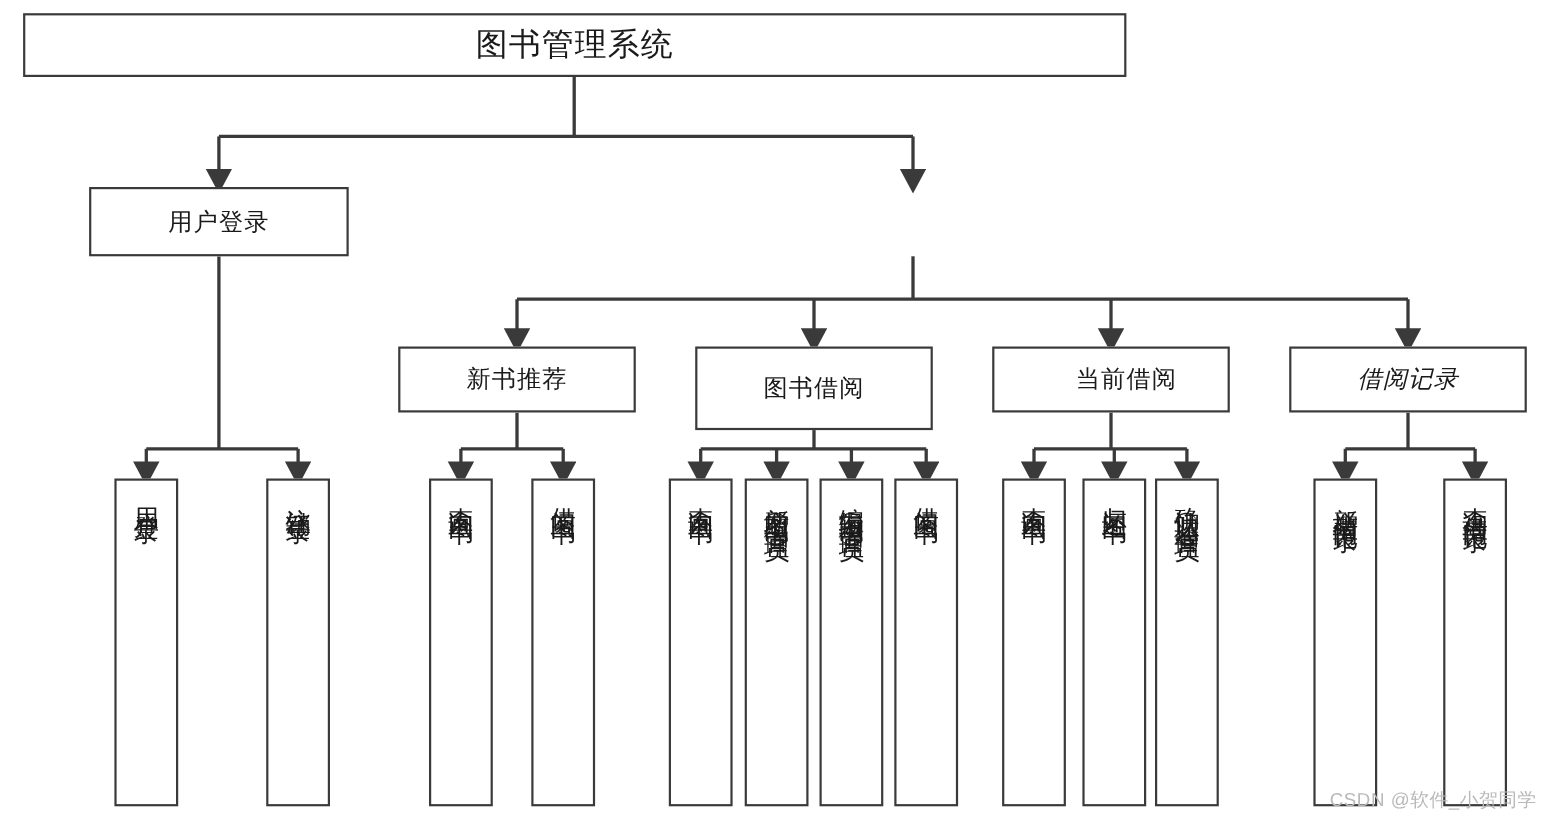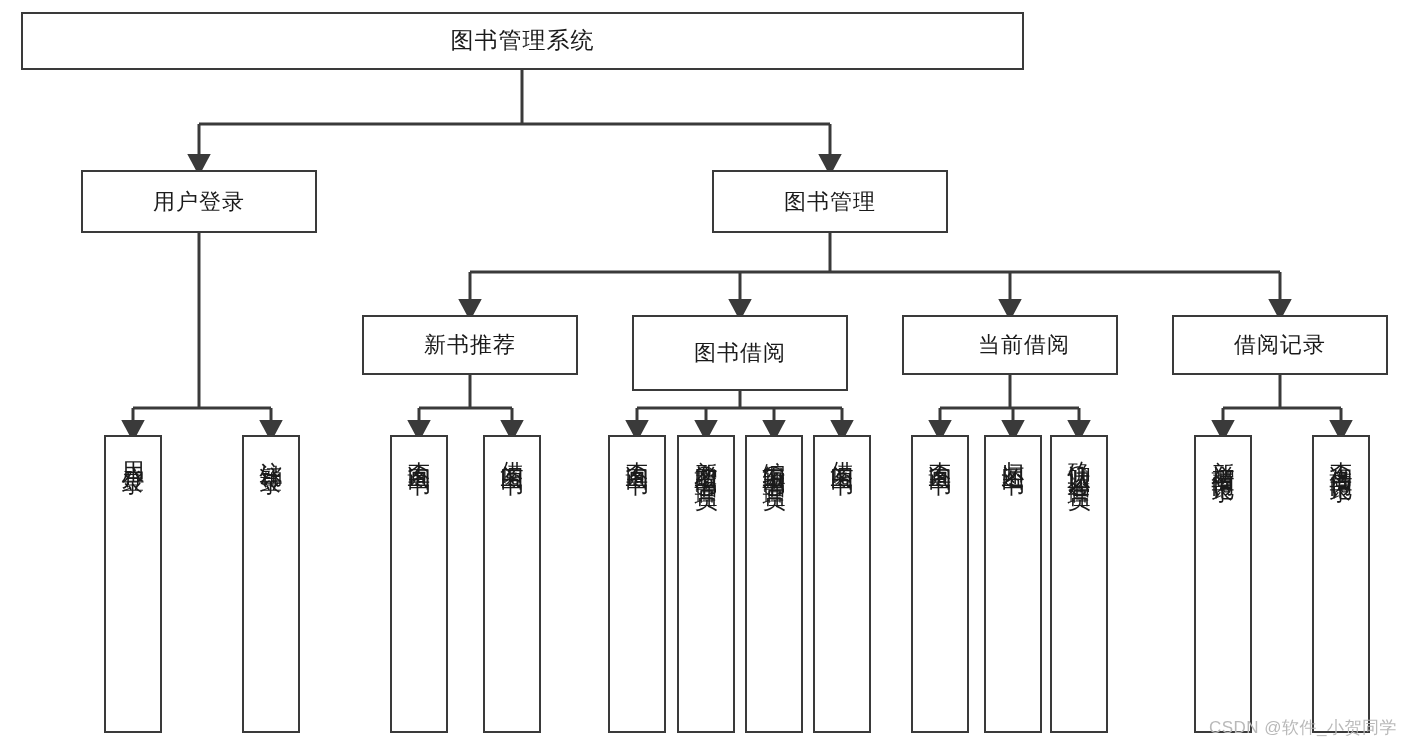--- a/index.html
+++ b/index.html
@@ -51,21 +51,21 @@
     align-items: flex-start;
     padding-top: 6px;
   }
   .node.vertical .label {
     writing-mode: vertical-rl;
     text-orientation: upright;
     font-size: 23px;
     letter-spacing: 4px;
     line-height: 1;
   }
-  .node.root .label { font-size: 23px; }
+  .node.root .label { font-size: 29px; }
   #watermark {
     position: absolute;
     right: 8px;
     bottom: 8px;
     font-size: 17px;
     color: #b9b9b9;
     letter-spacing: 0.5px;
     white-space: nowrap;
     z-index: 3;
     font-family: "Liberation Sans", "DejaVu Sans", sans-serif;
@@ -127,34 +127,31 @@
     </g>
   </svg>
 
   <div class="node horizontal root" style="left:21px; top:12px; width:1003px; height:58px;">
     <span class="label">图书管理系统</span>
   </div>
 
   <div class="node horizontal" style="left:81px; top:170px; width:236px; height:63px;">
     <span class="label">用户登录</span>
   </div>
-  <div class="node horizontal" style="left:712px; top:170px; width:236px; height:63px;">
-    <span class="label">图书管理</span>
-  </div>
 
   <div class="node horizontal" style="left:362px; top:315px; width:216px; height:60px;">
     <span class="label">新书推荐</span>
   </div>
   <div class="node horizontal" style="left:632px; top:315px; width:216px; height:76px;">
     <span class="label">图书借阅</span>
   </div>
   <div class="node horizontal" style="left:902px; top:315px; width:216px; height:60px;padding-left:28px;">
     <span class="label">当前借阅</span>
   </div>
-  <div class="node horizontal" style="left:1172px; top:315px; width:216px; height:60px;">
+  <div class="node horizontal" style="left:1172px; top:315px; width:216px; height:60px;font-style:italic;">
     <span class="label">借阅记录</span>
   </div>
 
   <div class="node vertical" style="left:104px; top:435px; width:58px; height:298px;">
     <span class="label">用户登录</span>
   </div>
   <div class="node vertical" style="left:242px; top:435px; width:58px; height:298px;">
     <span class="label">注销登录</span>
   </div>
 

